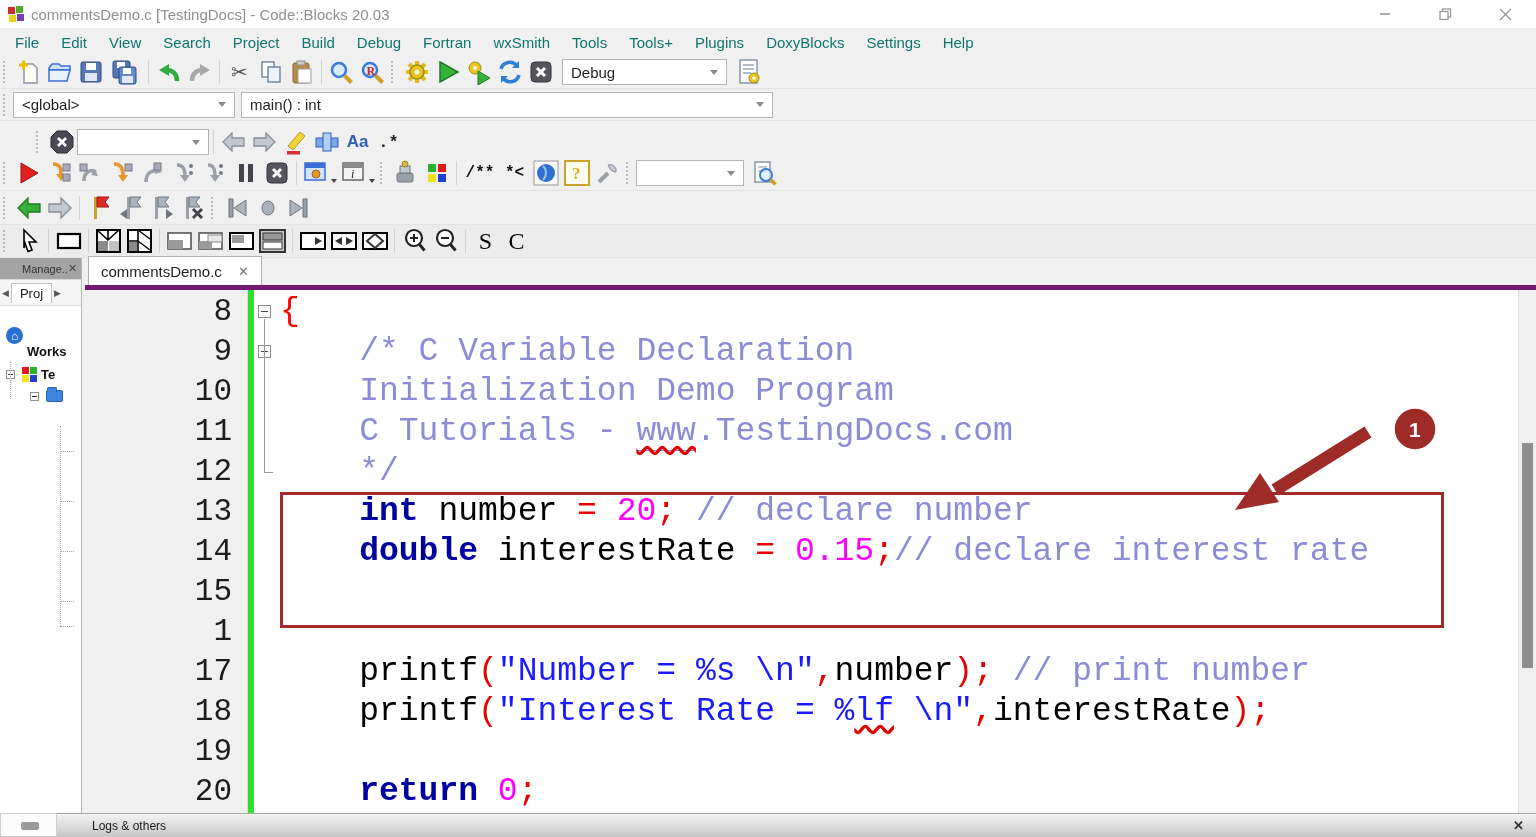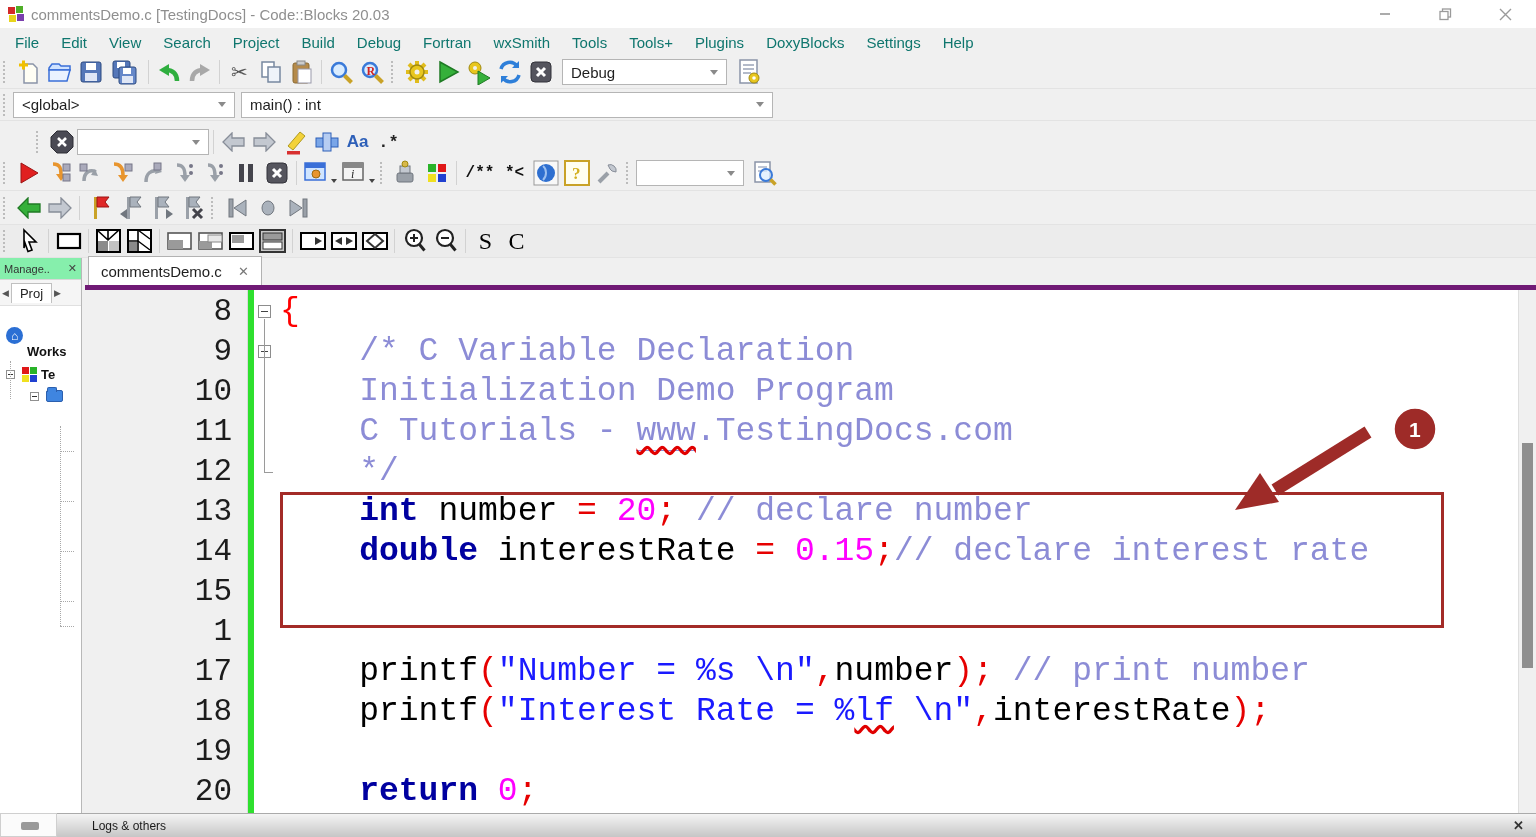--- a/index.html
+++ b/index.html
@@ -37,22 +37,22 @@
   .combo .val { flex:1; white-space:nowrap; overflow:hidden; }
   .chev { width:0; height:0; border-left:4px solid transparent; border-right:4px solid transparent;
           border-top:5px solid #8a8a8a; margin-left:6px; }
   .lbl-ico { font-weight:bold; }
   .dd { width:0;height:0;border-left:3px solid transparent;border-right:3px solid transparent;
         border-top:4px solid #444; margin-left:1px; align-self:flex-end; margin-bottom:4px;}
 
   
   #mgmt { position:absolute; left:0; top:258px; width:82px; height:555px; background:#ffffff;
           border-right:1px solid #b8b8b8; }
-  #mgmt-header { height:22px; background:#86efac; border-bottom:1px solid #d8d8d8; display:flex;
-                 align-items:center; padding:0 4px; font-size:11px; color:#333; }
+  #mgmt-header { height:22px; background:#a3a3a3; border-bottom:1px solid #d8d8d8; display:flex;
+                 align-items:center; padding:0 22px; font-size:11px; color:#333; }
   #mgmt-tabs { height:26px; background:#f5f5f5; display:flex; align-items:center; border-bottom:1px solid #e0e0e0;}
   .tab-arrow { font-size:9px; color:#555; padding:0 2px; }
   #proj-tab { background:#fff; border:1px solid #c0c0c0; border-bottom:none; font-size:13px; color:#222;
               padding:2px 8px; }
   .tree { padding:6px 0 0 6px; position:relative; height:480px; }
   .titem { display:flex; align-items:center; margin-bottom:8px; font-size:13px; color:#111; }
   .home-ico { width:17px; height:17px; border-radius:50%; background:#2b6fd4; color:#fff; font-size:12px;
               display:flex; align-items:center; justify-content:center; margin-right:4px; }
   .blocks-ico { width:15px; height:15px; position:relative; margin:0 4px; }
   .blocks-ico i { position:absolute; width:7px; height:7px; }

